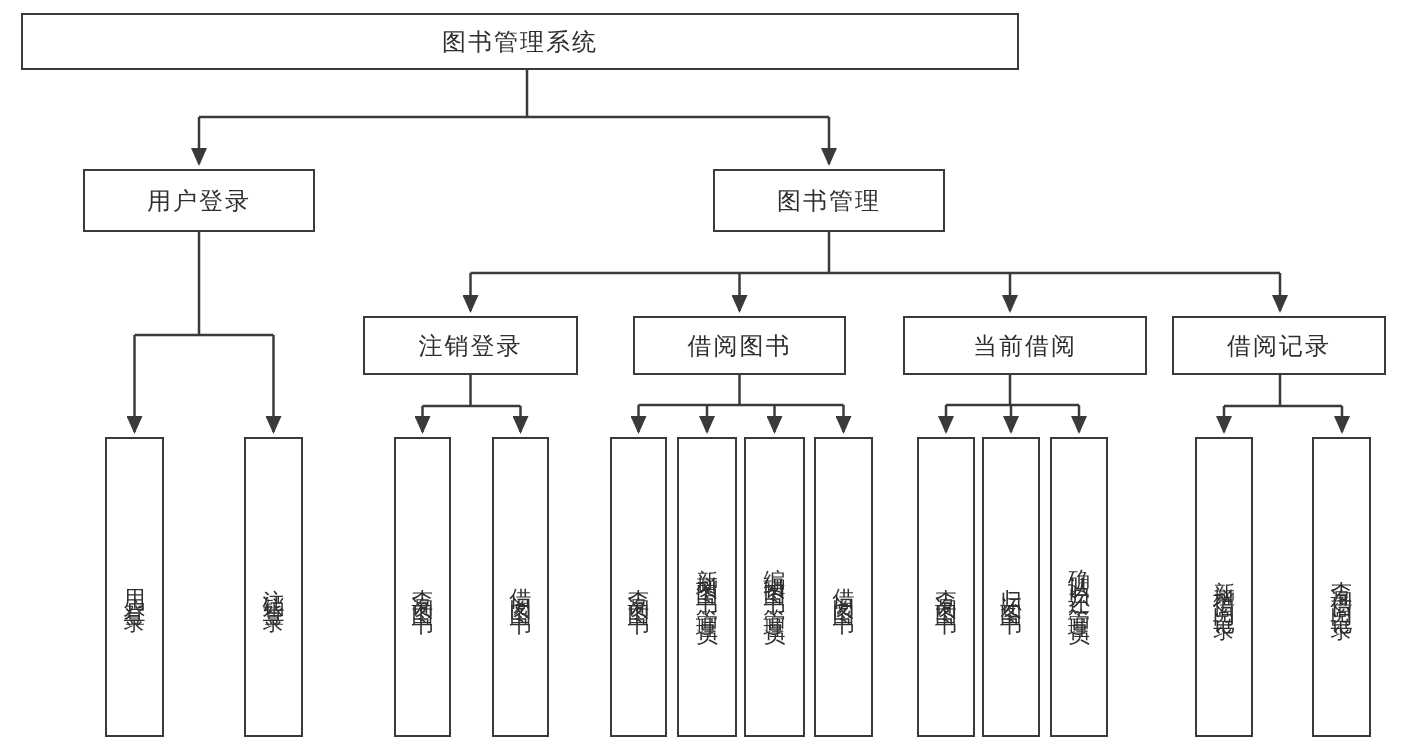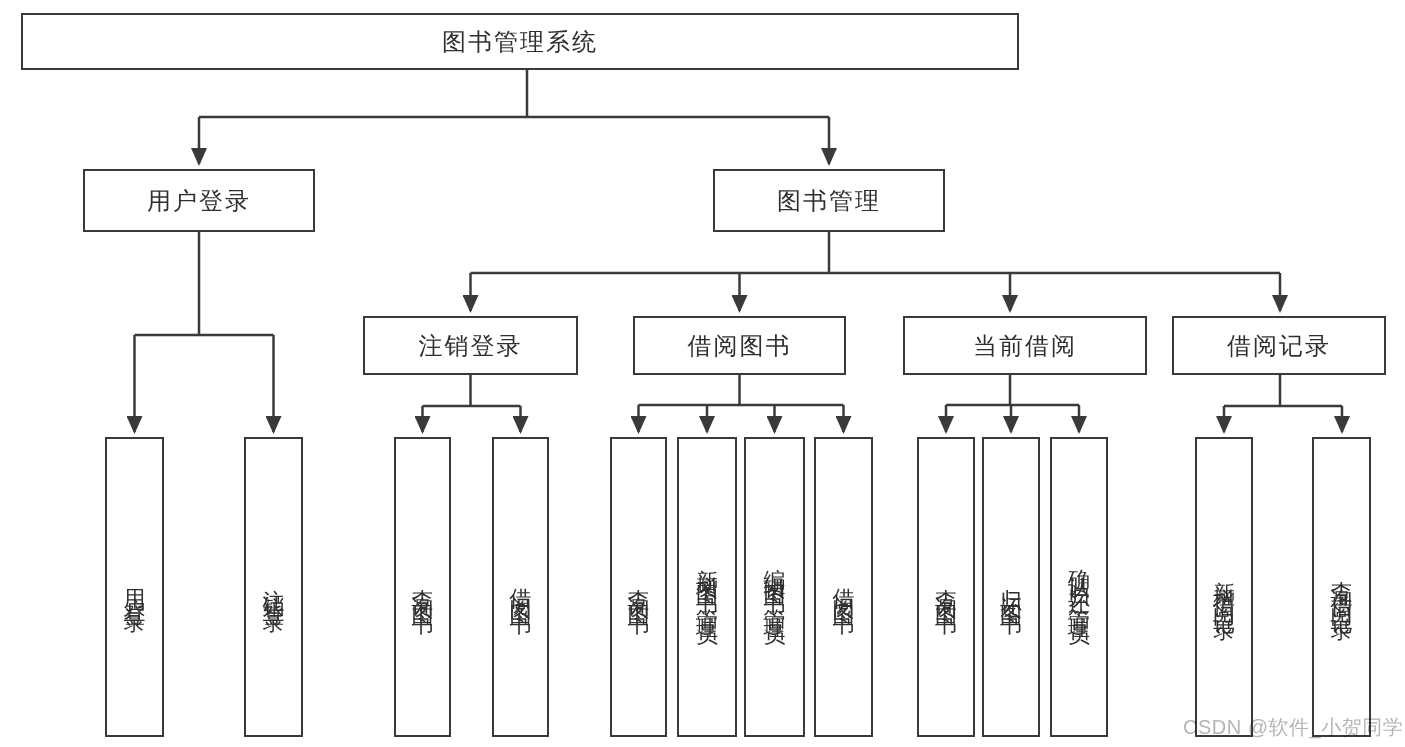--- a/index.html
+++ b/index.html
@@ -173,15 +173,14 @@
     <span class="vlabel">确认归还（管理员）</span>
   </div>
 
   <div class="node vnode" style="left:1195px; width:58px;">
     <span class="vlabel">新增借阅记录</span>
   </div>
   <div class="node vnode" style="left:1312px; width:59px;">
     <span class="vlabel">查询借阅记录</span>
   </div>
 
-  <div id="watermark">CSDN @软件_小贺同学</div>
 
 </div>
 
 </body></html>

